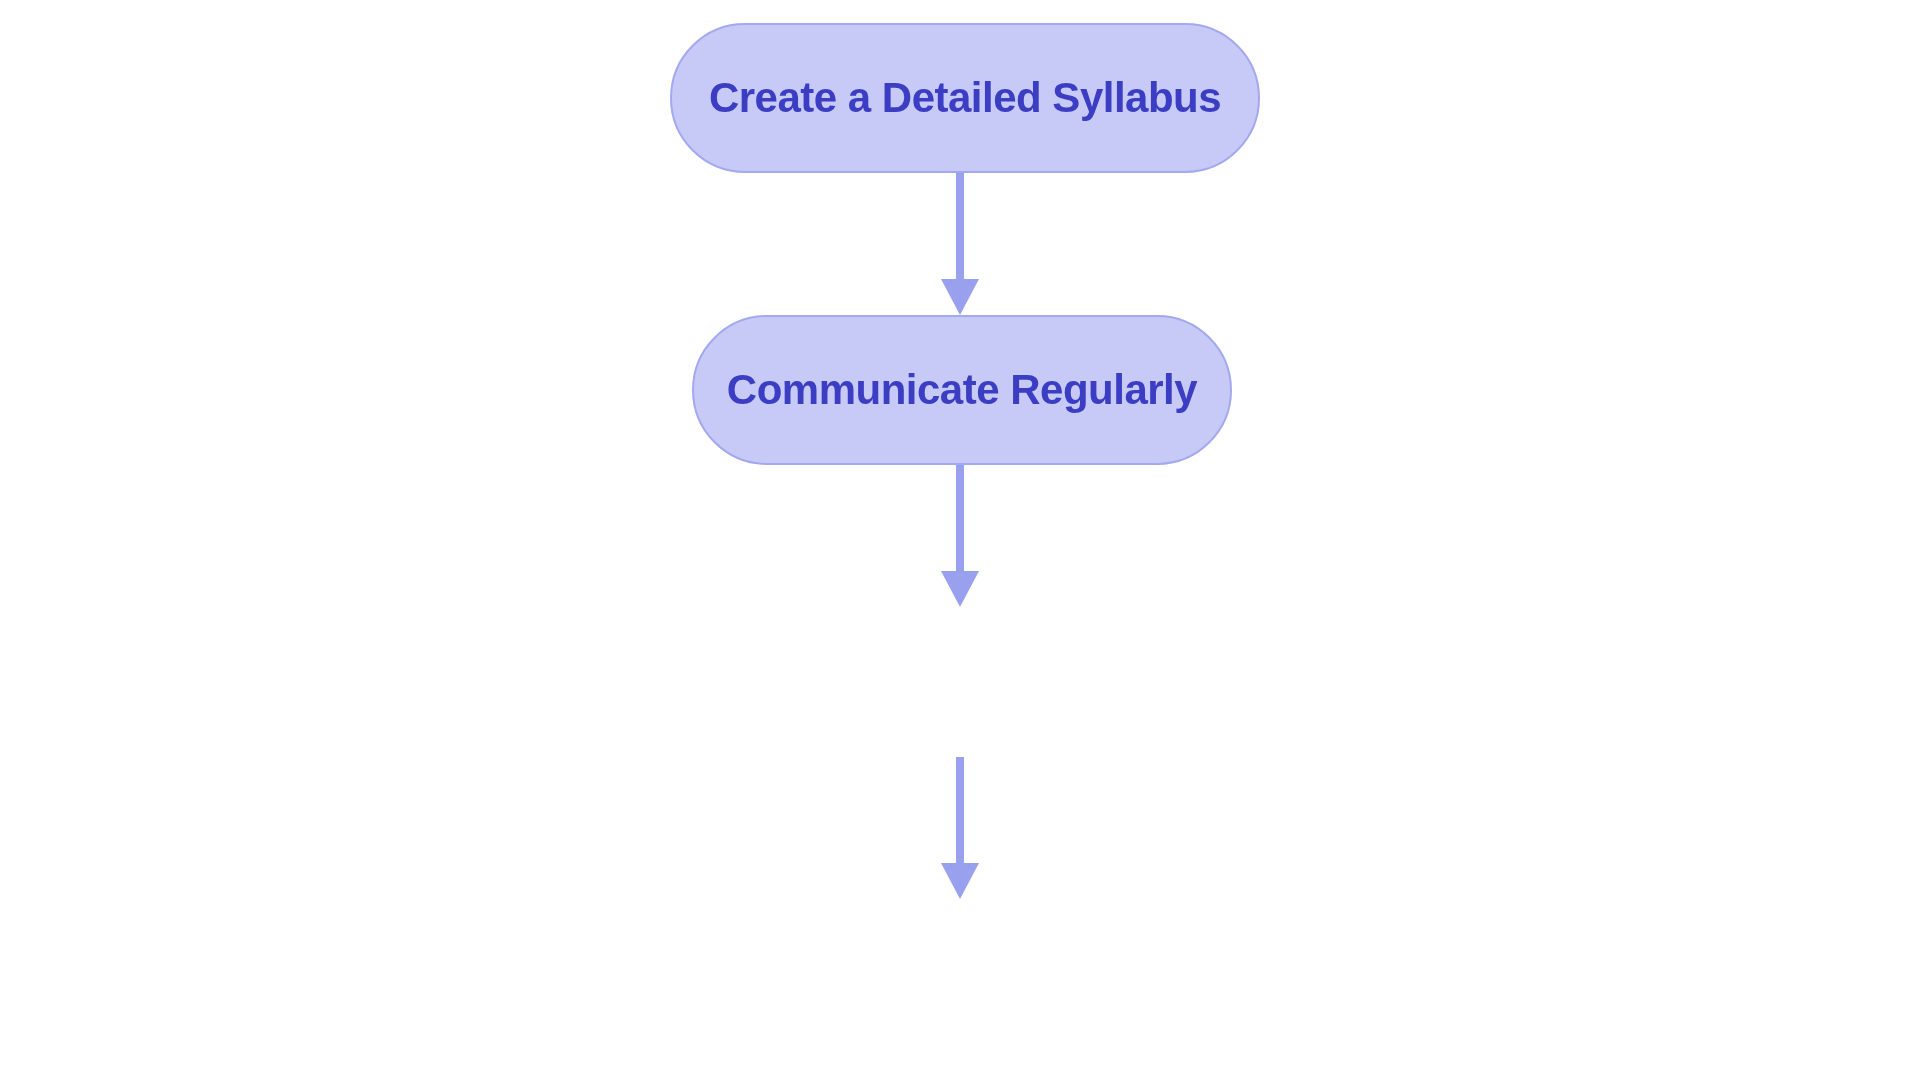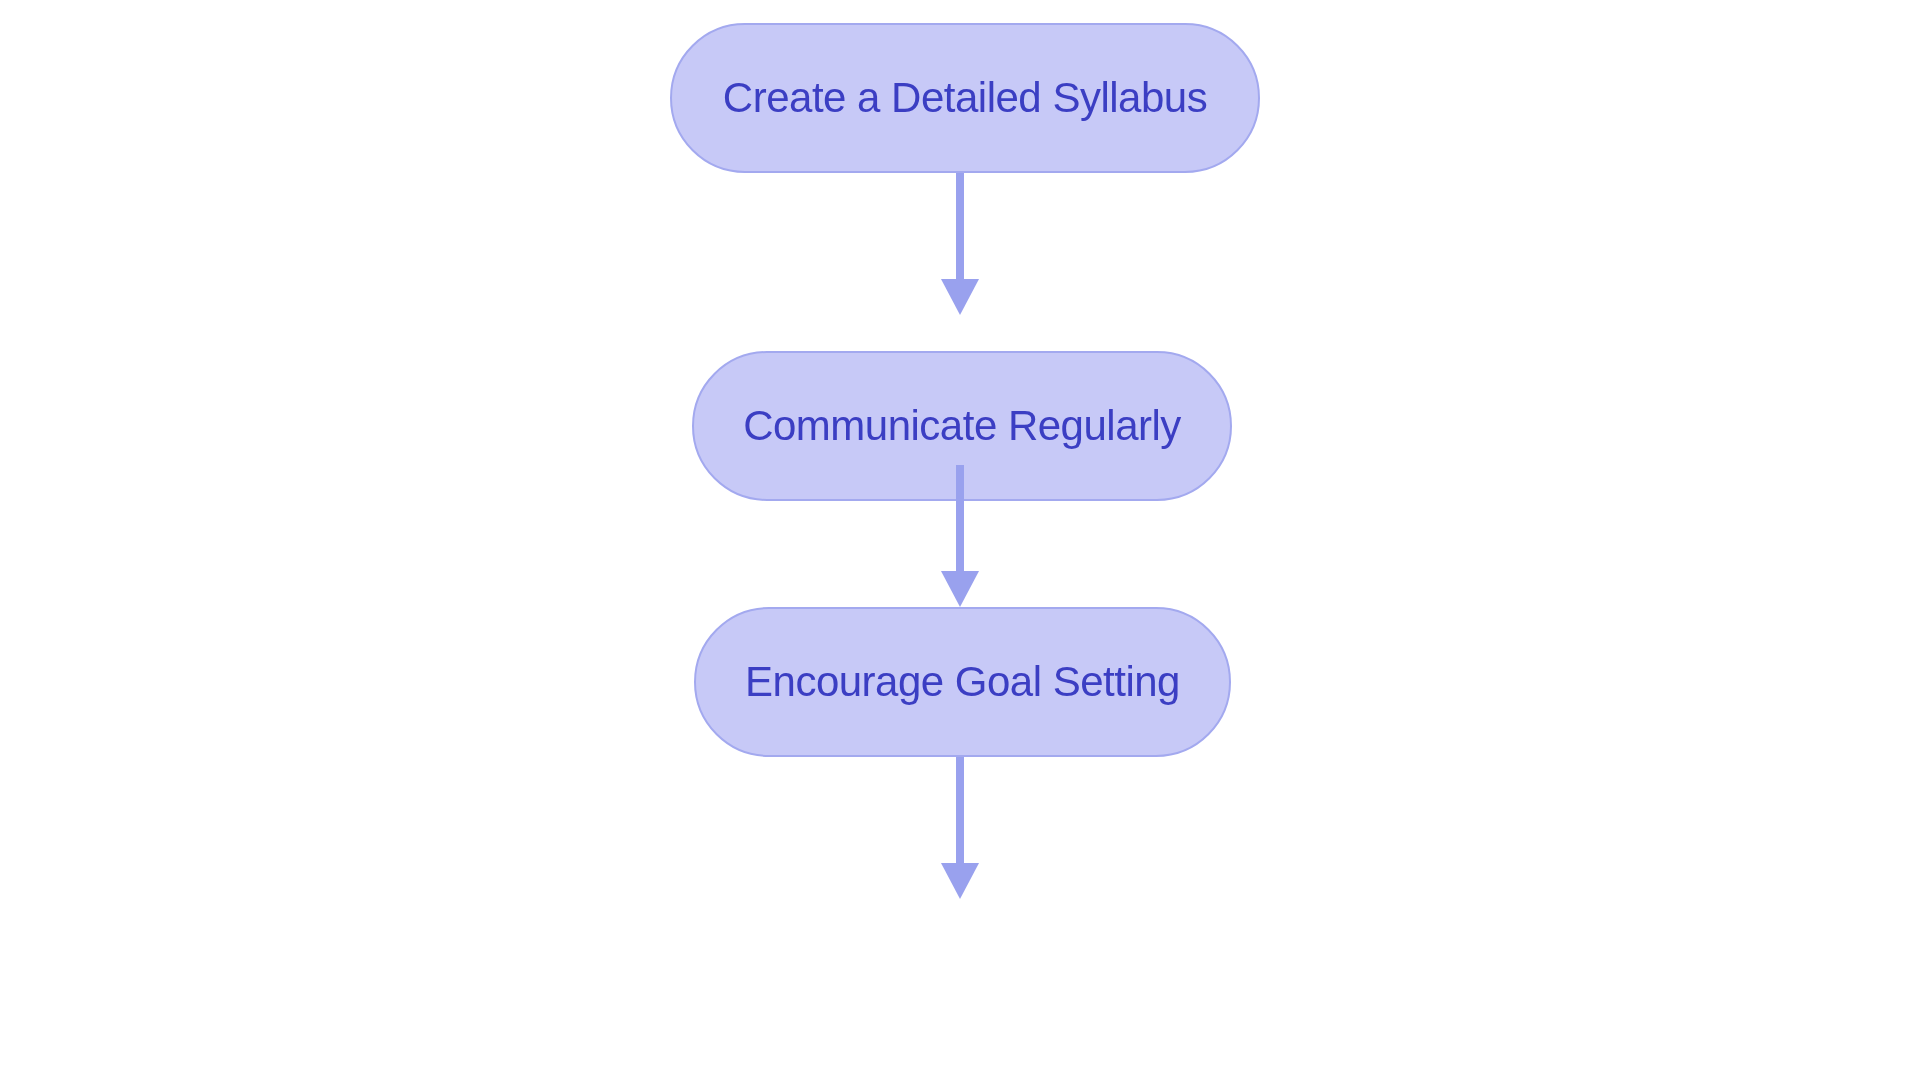--- a/index.html
+++ b/index.html
@@ -21,27 +21,27 @@
     background: var(--node-fill, #c7c9f7);
     border: 2px solid var(--node-border, #a3a9ef);
     border-radius: 76px;
     display: flex;
     align-items: center;
     justify-content: center;
   }
   .node .label {
     color: var(--text-color, #3b3ec3);
     font-size: 42px;
-    font-weight: 400;
+    font-weight: 700;
     letter-spacing: -0.5px;
     white-space: nowrap;
     text-align: right;
   }
   .n1 { left: 670px; top: 23px;  width: 590px; height: 150px; }
-  .n2 { left: 692px; top: 315px; width: 540px; height: 150px; margin-top: 36px; }
+  .n2 { left: 692px; top: 315px; width: 540px; height: 150px; }
   .n3 { left: 694px; top: 607px; width: 537px; height: 150px; }
   .n4 { left: 742px; top: 899px; width: 440px; height: 152px; }
 
   .arrow {
     position: absolute;
     left: 941px;
     width: 38px;
     height: 142px;
     display: block;
   }
@@ -67,23 +67,20 @@
 
   <div class="node n2">
     <span class="label">Communicate Regularly</span>
   </div>
 
   <svg class="arrow a2" viewBox="0 0 38 142" xmlns="http://www.w3.org/2000/svg">
     <line x1="19" y1="0" x2="19" y2="110"></line>
     <polygon points="0,106 38,106 19,142"></polygon>
   </svg>
 
-  <div class="node n3">
-    <span class="label">Encourage Goal Setting</span>
-  </div>
 
   <svg class="arrow a3" viewBox="0 0 38 142" xmlns="http://www.w3.org/2000/svg">
     <line x1="19" y1="0" x2="19" y2="110"></line>
     <polygon points="0,106 38,106 19,142"></polygon>
   </svg>
 
 
 </div>
 
 </body></html>

